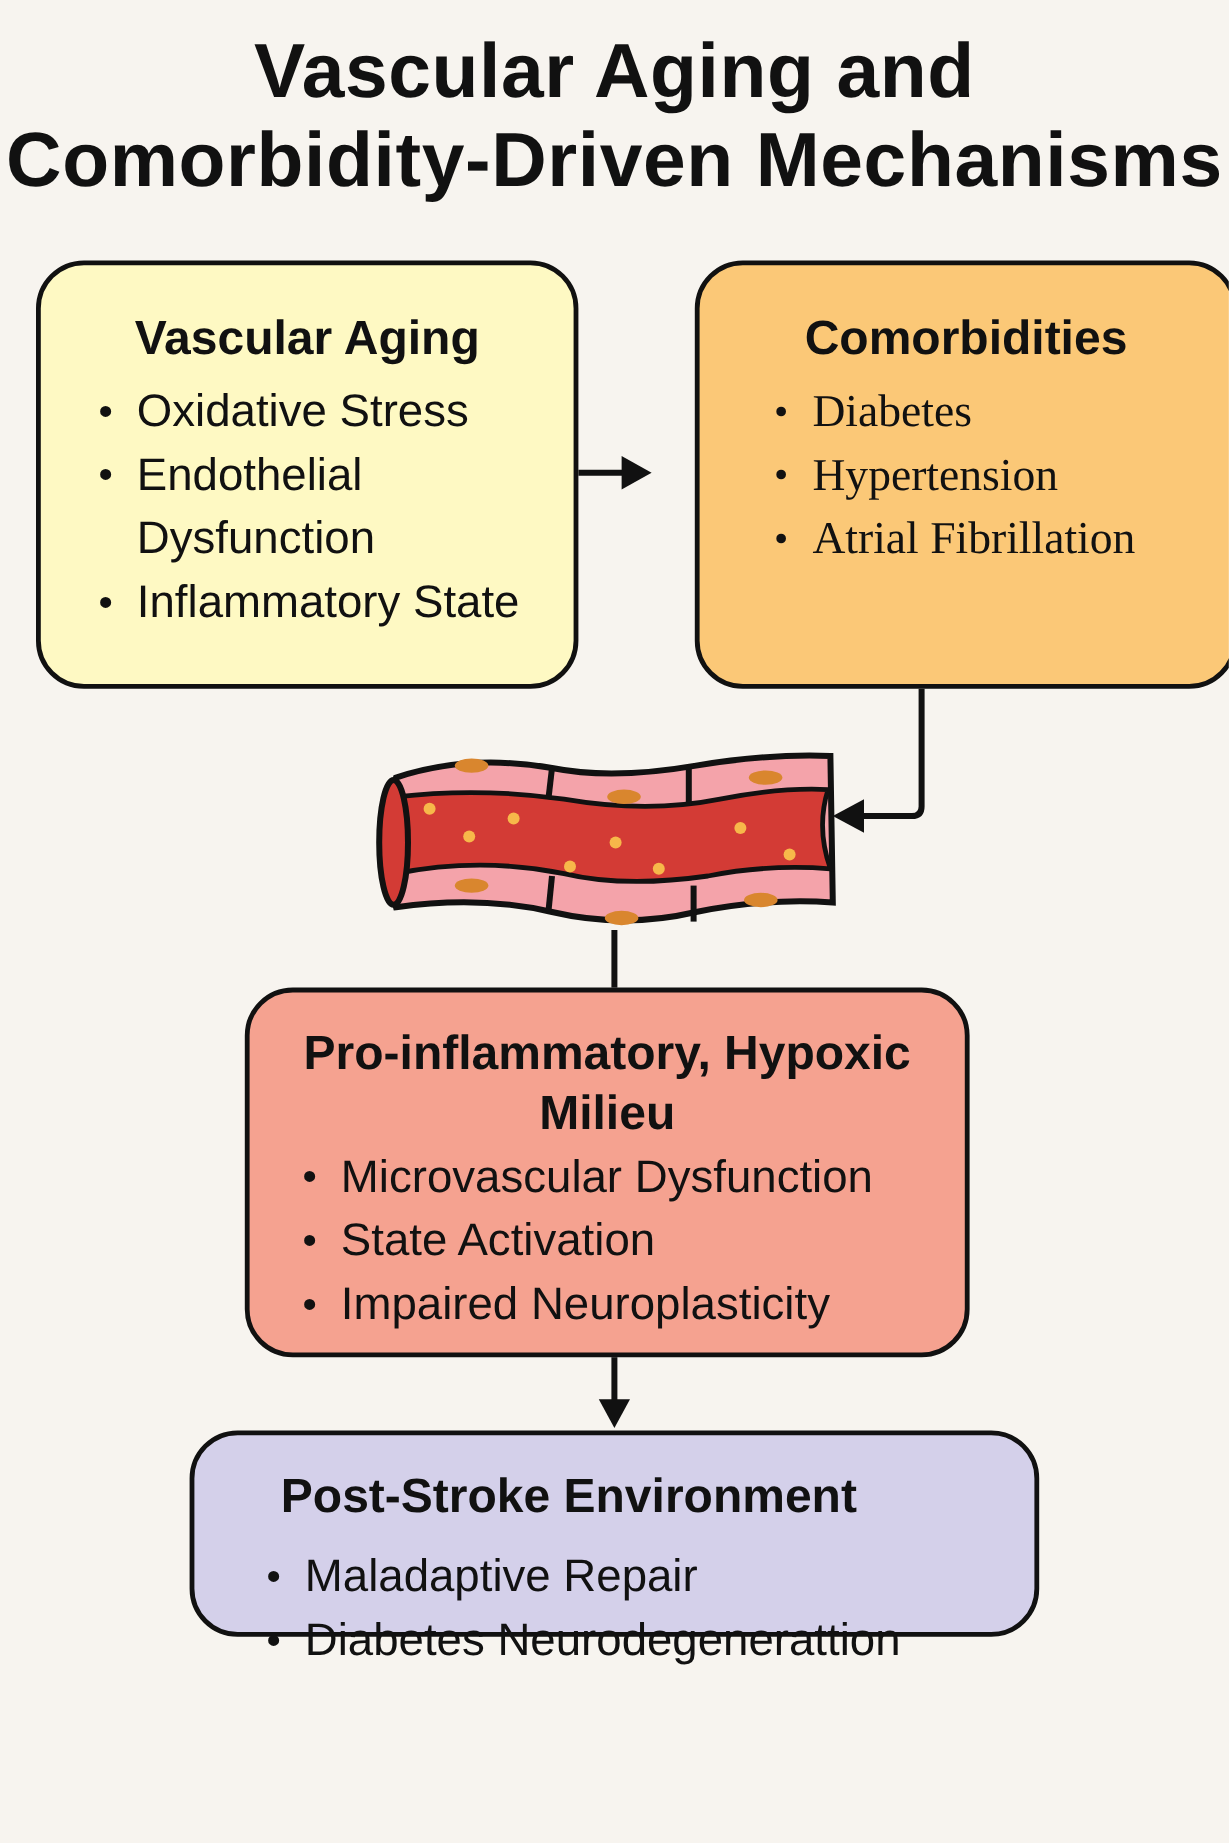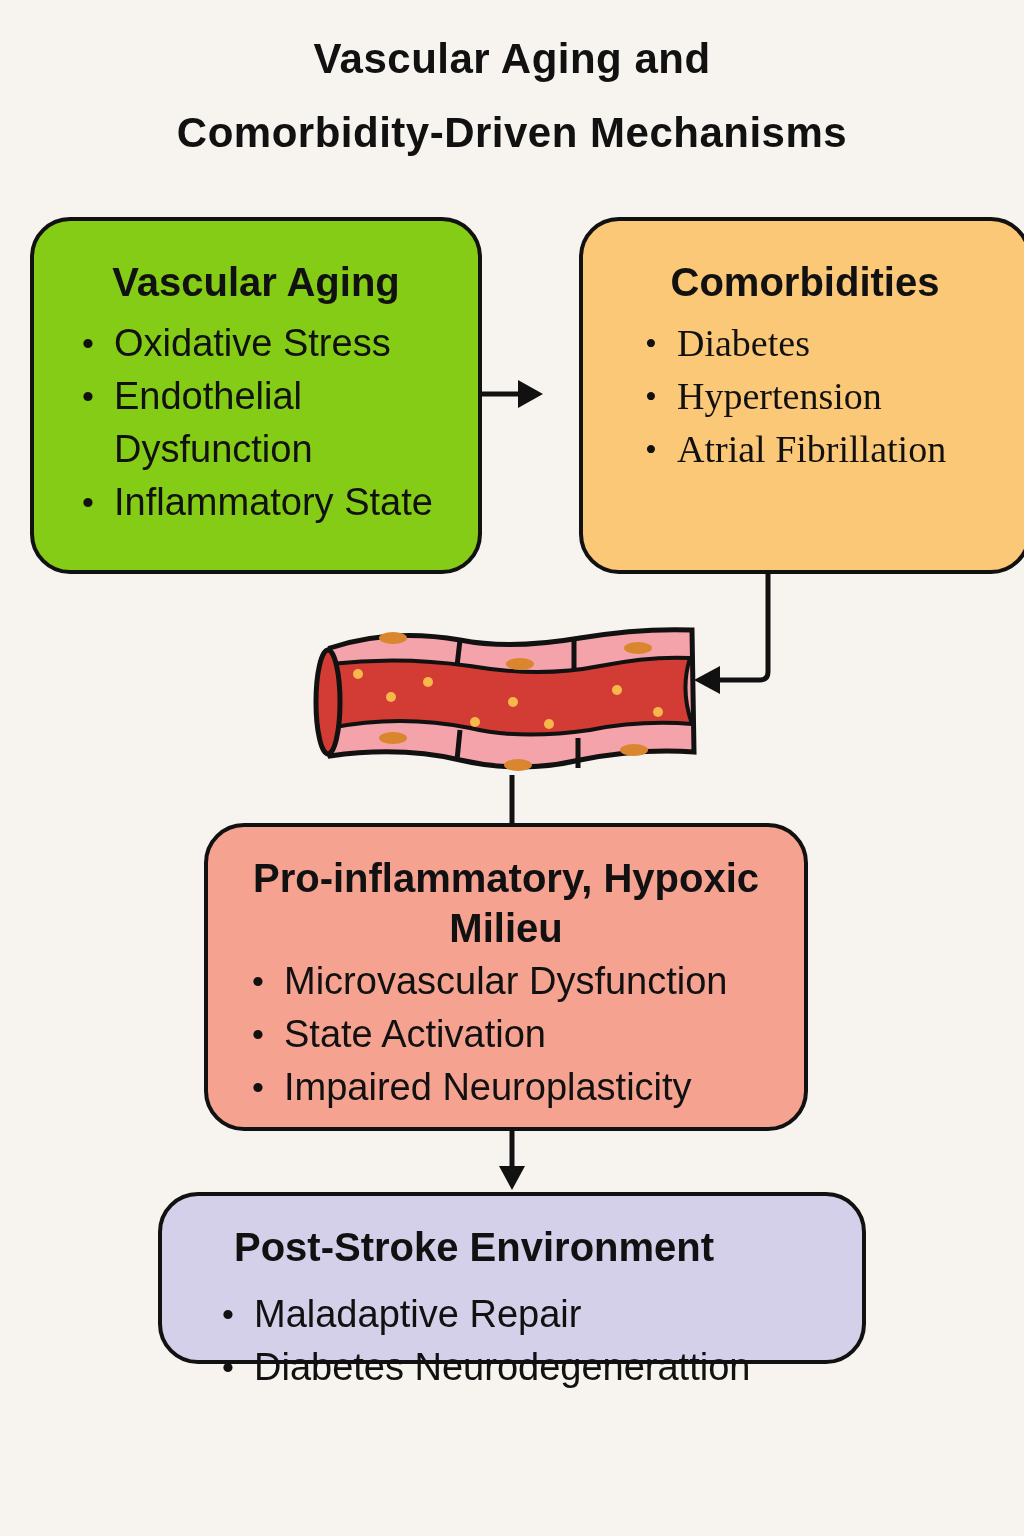--- a/index.html
+++ b/index.html
@@ -2,37 +2,37 @@
 <html><head>
 <meta charset="utf-8">
 <style>
   html, body { margin: 0; padding: 0; }
   body {
     width: 1024px; height: 1536px; background: #f7f4ef; position: relative; overflow: hidden;
     font-family: "Liberation Sans", "DejaVu Sans", sans-serif; color: #111;
   }
   .title {
     position: absolute; left: 0; top: 22px; width: 1024px; text-align: center;
-    font-weight: 700; font-size: 42px; line-height: 74px; letter-spacing: 0.5px;
+    font-weight: 700; font-size: 64px; line-height: 74px; letter-spacing: 0.5px;
   }
   .title div { white-space: nowrap; }
   .box {
     position: absolute; border: 4px solid #111; border-radius: 40px; box-sizing: border-box;
   }
   .box h2 {
     margin: 0; font-weight: 700; font-size: 40px; line-height: 50px; text-align: center;
   }
   .box ul { list-style: none; margin: 0; padding: 0; }
   .box li {
     position: relative; font-size: 38px; line-height: 53px; padding-left: 32px;
   }
   .box li::before {
     content: "•"; position: absolute; left: 0; top: 0; font-size: 34px;
   }
-  #b-aging { left: 30px; top: 217px; width: 452px; height: 357px; background: #84cc16; }
+  #b-aging { left: 30px; top: 217px; width: 452px; height: 357px; background: #fef9c3; }
   #b-aging h2 { margin-top: 36px; }
   #b-aging ul { margin: 10px 0 0 48px; }
   #b-comorb { left: 543px; top: 217px; width: 452px; height: 357px; background: #fbc877; margin-left: 36px; }
   #b-comorb h2 { margin-top: 36px; }
   #b-comorb ul { margin: 10px 0 0 62px; font-family: Liberation Serif, serif; }
   #b-milieu { left: 204px; top: 823px; width: 604px; height: 308px; background: #f5a290; }
   #b-milieu h2 { margin-top: 26px; line-height: 50px; }
   #b-milieu ul { margin: 2px 0 0 44px; }
   #b-post { left: 158px; top: 1192px; width: 708px; height: 172px; background: #d4d0ea; }
   #b-post h2 { margin-top: 26px; text-align: left; padding-left: 72px; }

